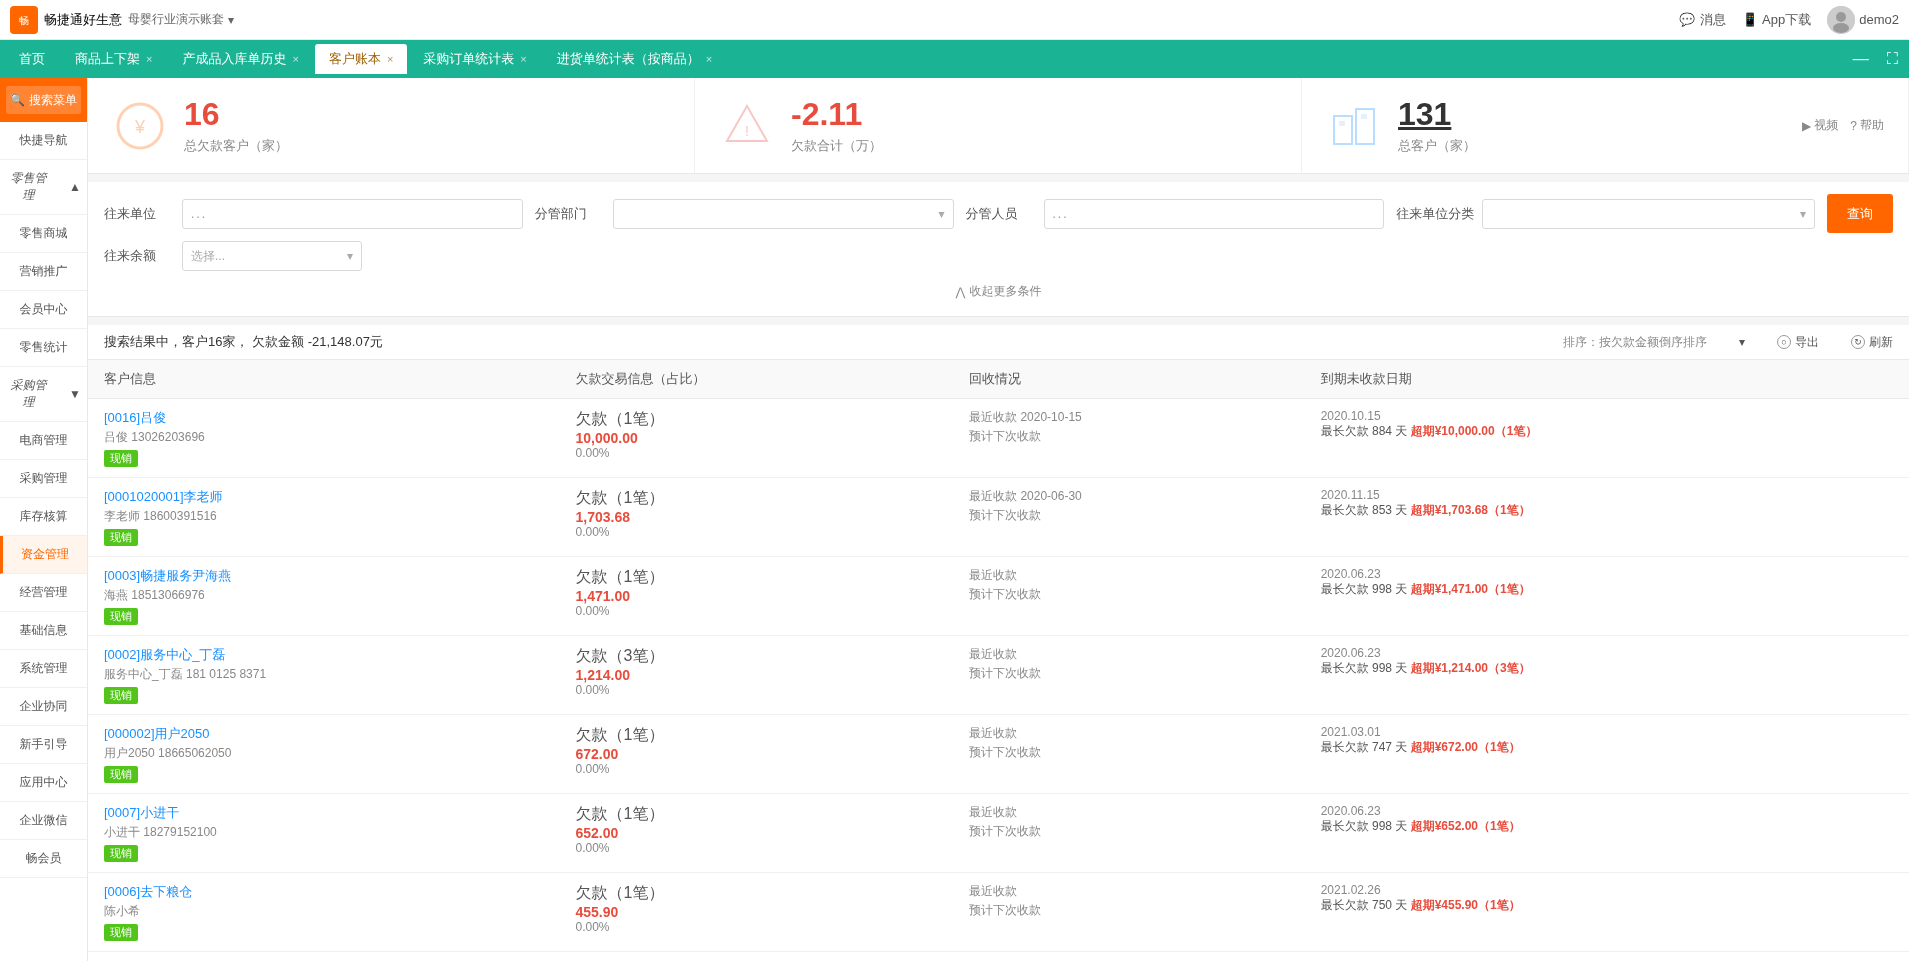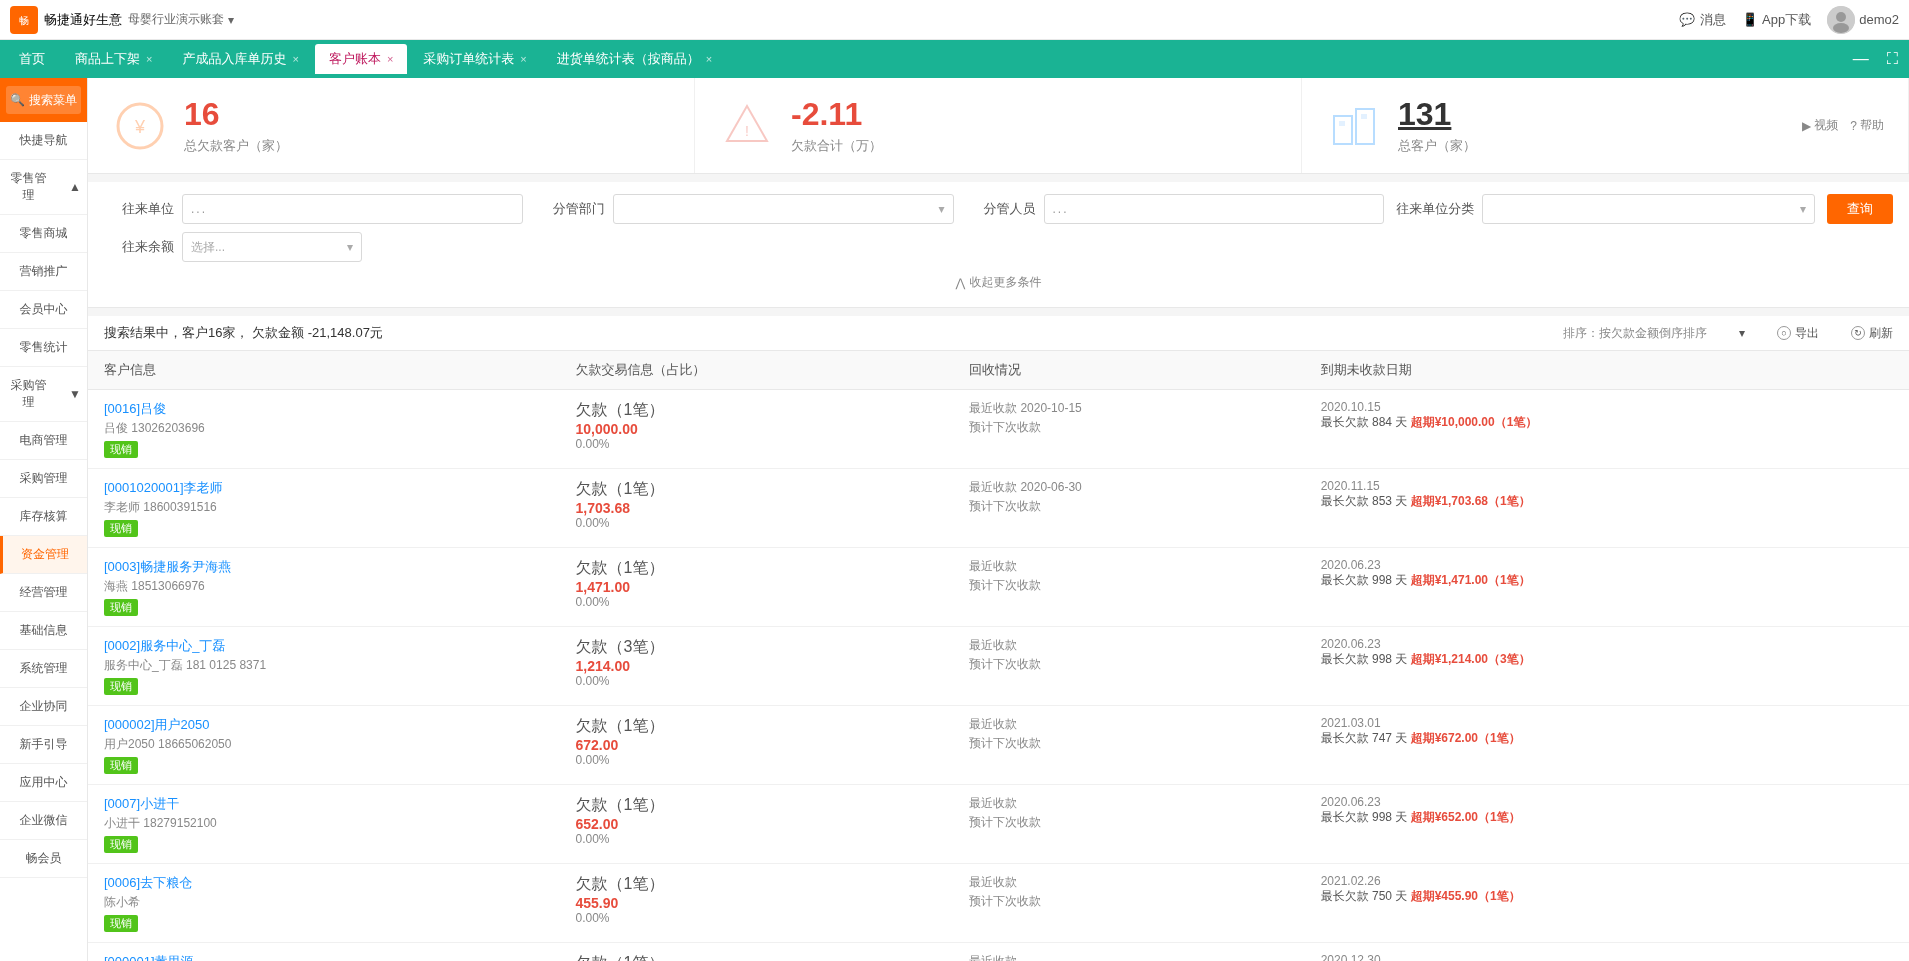--- a/index.html
+++ b/index.html
@@ -22,21 +22,21 @@
     
     .nav-tabs {
       display: flex; align-items: center; background: #1ab394; height: 38px;
       padding: 0 5px; overflow: hidden;
     }
     .nav-tab {
       display: flex; align-items: center; padding: 0 14px; height: 30px;
       color: #fff; font-size: 13px; cursor: pointer; border-radius: 3px 3px 0 0;
       white-space: nowrap; gap: 6px; margin-right: 2px;
     }
-    .nav-tab.active { background: #fff; color: #be185d; }
+    .nav-tab.active { background: #fff; color: #a16207; }
     .nav-tab .close-x { font-size: 11px; opacity: 0.7; }
     .nav-right { margin-left: auto; display: flex; align-items: center; gap: 6px; }
     .nav-right-btn { color: #fff; font-size: 16px; cursor: pointer; padding: 0 6px; }
 
     
     .layout { display: flex; height: calc(961px - 78px); }
     
     
     .sidebar {
       width: 88px; background: #fff; border-right: 1px solid #e8e8e8;
@@ -49,21 +49,21 @@
       width: 100%; height: 28px; background: rgba(255,255,255,0.2);
       border: none; color: #fff; font-size: 12px; border-radius: 3px; cursor: pointer;
       display: flex; align-items: center; justify-content: center; gap: 4px;
     }
     .sidebar-item {
       padding: 10px 6px; text-align: center; cursor: pointer;
       border-bottom: 1px solid #f0f0f0; font-size: 12px; color: #555;
     }
     .sidebar-item.active { background: #fff5ec; color: #ff6600; border-left: 3px solid #ff6600; }
     .sidebar-item.section-header {
-      display: flex; align-items: center; justify-content: center; gap: 18px;
+      display: flex; align-items: center; justify-content: center; gap: 18px; font-style: italic;
     }
 
     
     .main-content { flex: 1; overflow: auto; background: #f5f5f5; }
 
     
     .stats-row {
       display: flex; background: #fff; border-bottom: 1px solid #e8e8e8;
     }
     .stat-card {
@@ -79,35 +79,35 @@
     .stat-card-right { margin-left: auto; display: flex; gap: 12px; align-items: flex-start; }
     .stat-action { font-size: 12px; color: #888; cursor: pointer; display: flex; align-items: center; gap: 3px; }
 
     
     .filter-area {
       background: #fff; padding: 12px 16px; border-bottom: 1px solid #e8e8e8;
       margin-top: 8px;
     }
     .filter-row { display: flex; align-items: center; gap: 12px; margin-bottom: 8px; }
     .filter-item { display: flex; align-items: center; gap: 8px; flex: 1; }
-    .filter-label { font-size: 13px; color: #555; white-space: nowrap; min-width: 70px; text-align: right; }
+    .filter-label { font-size: 13px; color: #555; white-space: nowrap; min-width: 70px; }
     .filter-input {
       flex: 1; height: 30px; border: 1px solid #d9d9d9; border-radius: 3px;
       padding: 0 8px; font-size: 12px; display: flex; align-items: center;
       justify-content: space-between; cursor: pointer; background: #fff;
     }
     .filter-input .dots { color: #999; letter-spacing: 2px; }
     .filter-select {
       flex: 1; height: 30px; border: 1px solid #d9d9d9; border-radius: 3px;
       display: flex; align-items: center; padding: 0 8px; cursor: pointer;
       background: #fff; justify-content: space-between; font-size: 12px; color: #aaa;
     }
     .btn-query {
       background: #ff6600; color: #fff; border: none; border-radius: 3px;
-      padding: 0 20px; height: 30px; cursor: pointer; font-size: 13px; white-space: nowrap;
+      padding: 0 20px; height: 39px; cursor: pointer; font-size: 13px; white-space: nowrap;
     }
     .collapse-btn {
       display: flex; align-items: center; justify-content: center;
       color: #888; font-size: 12px; cursor: pointer; padding: 4px 0; gap: 4px;
     }
 
     
     .result-bar {
       display: flex; align-items: center; justify-content: space-between;
       padding: 8px 16px; background: #fff; border-bottom: 1px solid #e8e8e8;

